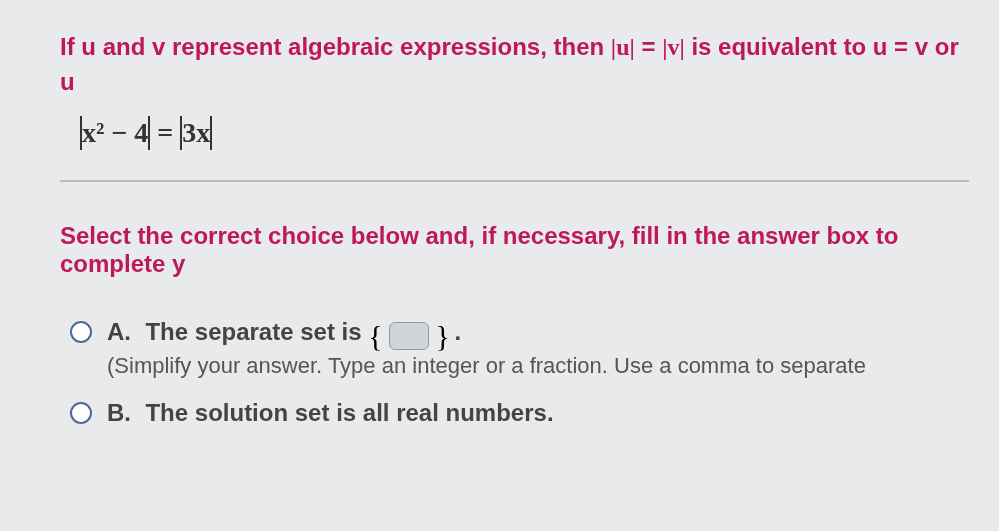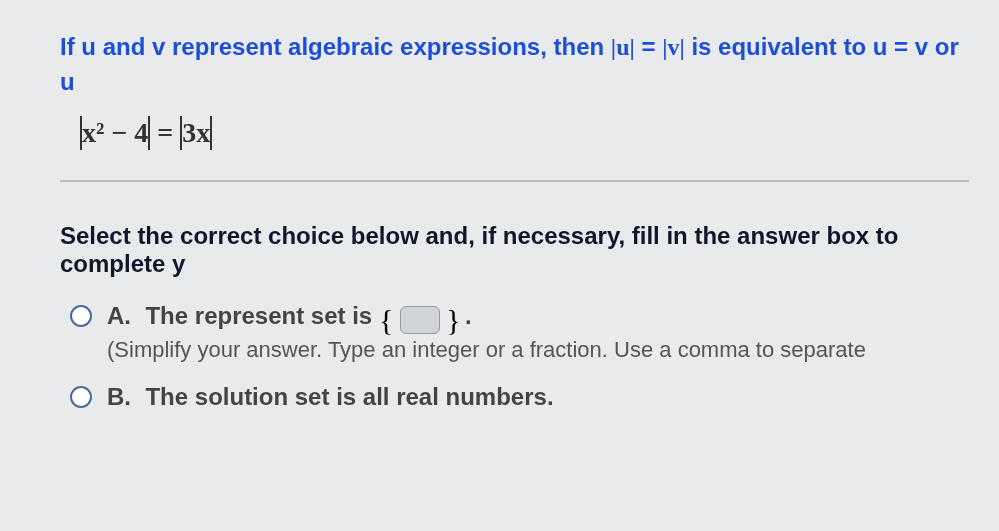--- a/index.html
+++ b/index.html
@@ -30,21 +30,21 @@
       height: 8px;
       background: linear-gradient(to bottom, #2a7a8c, #3a8a9c);
     }
     .question-section {
       margin-top: 10px;
       color: #3a3a3a;
     }
     .question-intro {
       font-size: 24px;
       font-weight: bold;
-      color: #1d4ed8;
+      color: #be185d;
       line-height: 1.4;
       margin-bottom: 15px;
     }
     .equation-line {
       font-size: 28px;
       font-weight: bold;
       color: #333;
       margin: 18px 0 30px 20px;
       font-family: 'Times New Roman', serif;
     }
@@ -56,22 +56,22 @@
       line-height: 1.2;
     }
     .divider {
       border: none;
       border-top: 2px solid #b8bcc0;
       margin: 30px 0 40px 0;
     }
     .instruction {
       font-size: 24px;
       font-weight: bold;
-      color: #0f172a;
-      margin-bottom: 24px;
+      color: #be185d;
+      margin-bottom: 40px;
     }
     .choices {
       margin-left: 10px;
     }
     .choice-row {
       display: flex;
       align-items: flex-start;
       margin-bottom: 20px;
     }
     .radio-btn {
@@ -145,21 +145,21 @@
 
   <div class="instruction">Select the correct choice below and, if necessary, fill in the answer box to complete y</div>
 
   <div class="choices">
 
     <div class="choice-row">
       <div class="radio-btn"></div>
       <div class="choice-content">
         <div>
           <span class="choice-label">A.</span>
-          <span class="choice-text">The represent set is </span>
+          <span class="choice-text">The separate set is </span>
           <span class="brace">{</span>
           <span class="answer-input"></span>
           <span class="brace">}</span>
           <span class="choice-text">.</span>
         </div>
         <div class="choice-hint">(Simplify your answer. Type an integer or a fraction. Use a comma to separate</div>
       </div>
     </div>
 
     <div class="choice-row">

